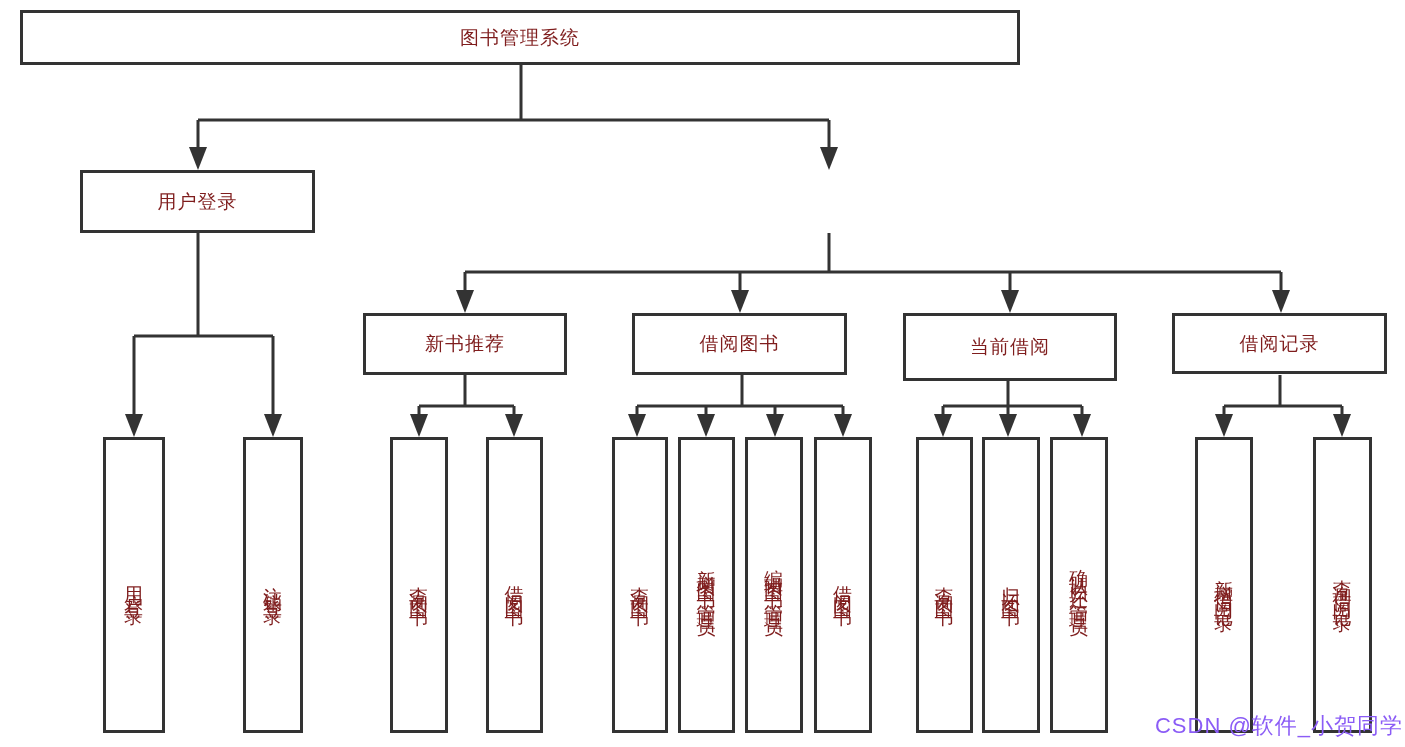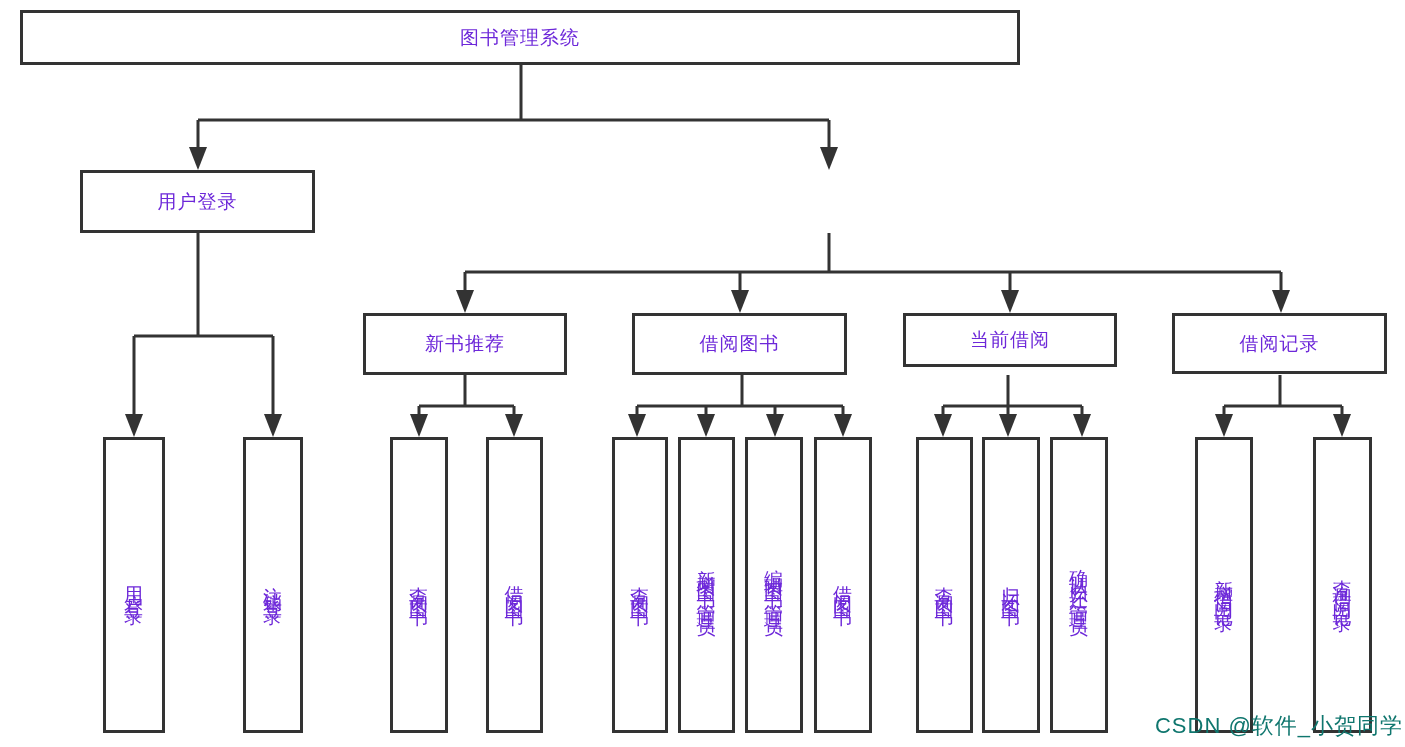--- a/index.html
+++ b/index.html
@@ -18,41 +18,41 @@
     pointer-events: none;
   }
   .node {
     position: absolute;
     box-sizing: border-box;
     border: 3px solid #333333;
     background: #ffffff;
     display: flex;
     align-items: center;
     justify-content: center;
-    color: #6d28d9;
+    color: #7f1d1d;
   }
   .node.h span {
     font-size: 19px;
     letter-spacing: 1px;
     white-space: nowrap;
   }
   .node.v span {
     writing-mode: vertical-rl;
     text-orientation: mixed;
     font-size: 19px;
     line-height: 1;
     letter-spacing: 7px;
     white-space: nowrap;
   }
   .watermark {
     position: absolute;
     right: 2px;
     top: 711px;
     font-size: 22px;
-    color: #0f766e;
+    color: #8b5cf6;
     letter-spacing: 1px;
     white-space: nowrap;
     margin-left: 25px;
   }
 </style>
 </head>
 <body>
 
 <div class="canvas">
 
@@ -92,21 +92,21 @@
   <div class="node h" style="left:80px;top:170px;width:235px;height:63px">
     <span>用户登录</span>
   </div>
 
   <div class="node h" style="left:363px;top:313px;width:204px;height:62px">
     <span>新书推荐</span>
   </div>
   <div class="node h" style="left:632px;top:313px;width:215px;height:62px">
     <span>借阅图书</span>
   </div>
-  <div class="node h" style="left:903px;top:313px;width:214px;height:54px">
+  <div class="node h" style="left:903px;top:313px;width:214px;height:68px">
     <span>当前借阅</span>
   </div>
   <div class="node h" style="left:1172px;top:313px;width:215px;height:61px">
     <span>借阅记录</span>
   </div>
 
   <div class="node v" style="left:103px;top:437px;width:62px;height:296px">
     <span>用户登录</span>
   </div>
   <div class="node v" style="left:243px;top:437px;width:60px;height:296px">

